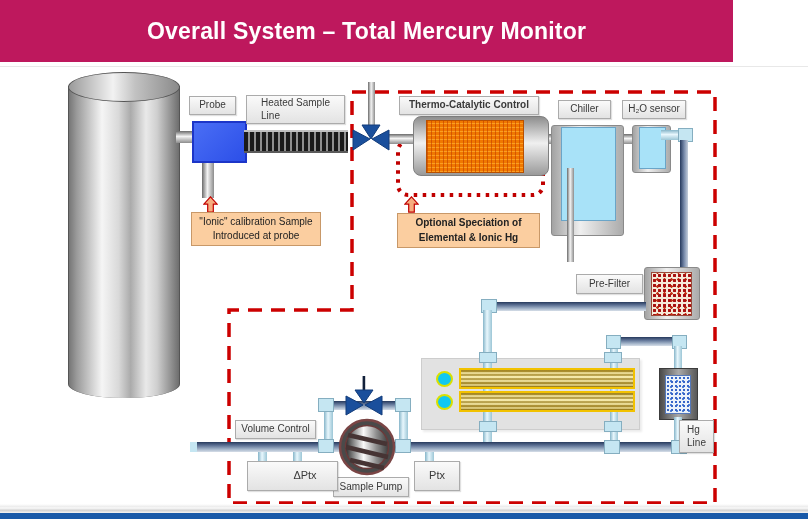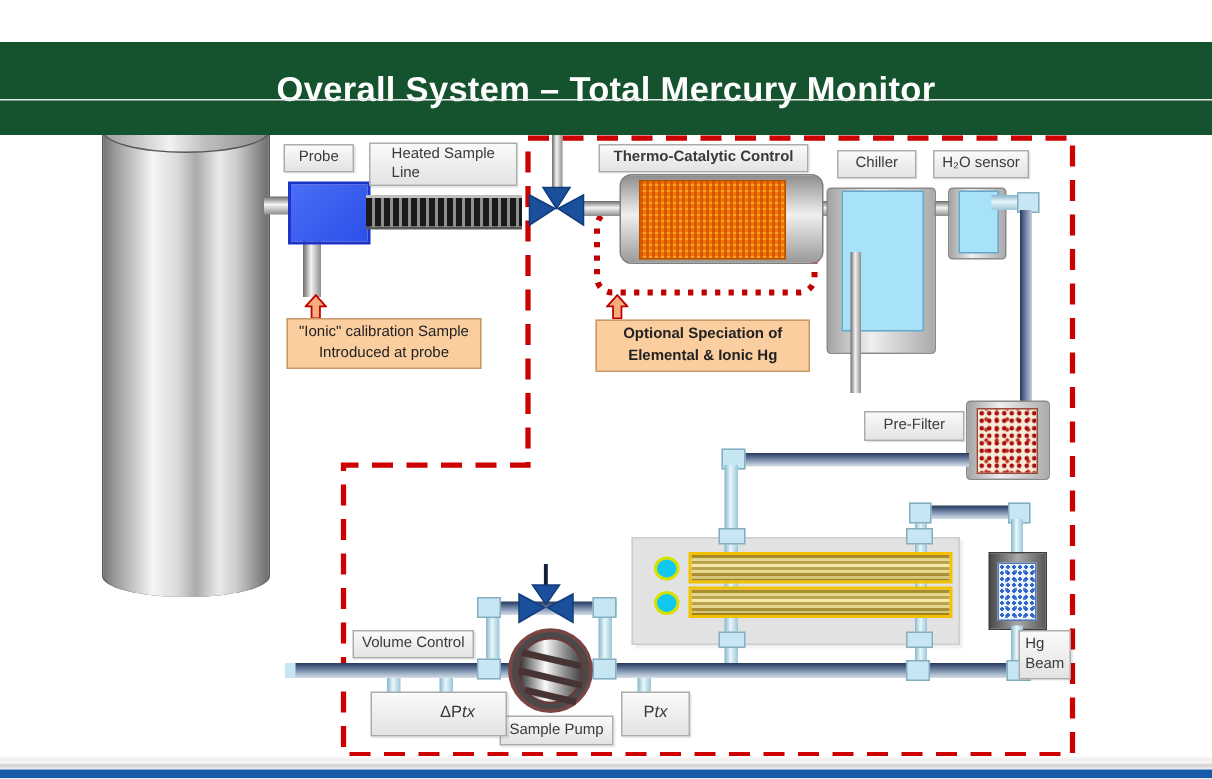--- a/index.html
+++ b/index.html
@@ -1,21 +1,21 @@
 <!DOCTYPE html>
 <html><head>
 <meta charset="utf-8">
 <style>
   html,body{margin:0;padding:0;background:#fff;}
   .stage{position:relative;width:808px;height:519px;background:#ffffff;overflow:hidden;
          font-family:"Liberation Sans","DejaVu Sans",sans-serif;}
   .abs{position:absolute;}
 
   
-  .hdr{left:0;top:0;width:808px;height:62px;background:#14532d;display:flex;align-items:center;justify-content:center;margin-top:28px;}
+  .hdr{left:0;top:0;width:733px;height:62px;background:#be185d;display:flex;align-items:center;justify-content:center;}
   .hdr-title{color:#ffffff;font-size:23px;font-weight:bold;letter-spacing:.2px;}
   .hdr-line{left:0;top:66px;width:808px;height:1px;background:#e8e8e8;}
   .ftr-stripes{left:0;top:504px;width:808px;height:9px;
     background:linear-gradient(180deg,#ffffff 0%,#ececec 30%,#fafafa 45%,#d2d2d2 70%,#f4f4f4 100%);}
   .ftr{left:0;top:513px;width:808px;height:6px;background:#1859A8;}
 
   
   .lbl{background:linear-gradient(180deg,#fafafa,#e3e3e3);border:1px solid #ababab;
        color:#3a3a3a;font-size:10px;line-height:1.25;text-align:left;
        display:flex;align-items:center;justify-content:center;white-space:pre-line;
@@ -59,21 +59,21 @@
     background-size:5px 5px,7px 7px;background-position:0 0,2px 3px;}
   .hgtrap-shell{background:linear-gradient(90deg,#4a4a4a,#a8a8a8 50%,#585858);border:1px solid #3c3c3c;}
   .hgtrap-core{background-color:#eaf2fa;border:1px solid #5578b8;
     background-image:radial-gradient(#3565c8 1.1px,transparent 1.4px),radial-gradient(#5585d8 1px,transparent 1.3px);
     background-size:4px 4px,6px 6px;background-position:0 0,2px 2px;}
   .uv-box{background:#e2e2e2;border:1px solid #cdcdcd;box-shadow:2px 2px 2px rgba(0,0,0,.08);}
   .uv-tube{border:2px solid #f2c200;
     background:repeating-linear-gradient(180deg,rgba(140,110,20,.45) 0 2px,rgba(255,246,195,.45) 2px 4px),
                linear-gradient(180deg,#b5992f,#efe29a 40%,#a98c22);}
   .uv-lamp{background:#10c8f0;border:2px solid #d8e000;border-radius:50%;}
-  .sub{font-style:italic;}
+  .sub{}
 </style>
 </head>
 <body>
 
 <div class="stage">
 
   <svg class="abs" style="left:0;top:0;" width="808" height="519" viewBox="0 0 808 519">
     <path d="M352 92 H715 V503 H229 V310 H352 Z" fill="none" stroke="#CC0000" stroke-width="3.5" stroke-dasharray="14 9"></path>
     <rect x="398" y="141" width="145" height="54" rx="10" fill="none" stroke="#C00000" stroke-width="4" stroke-dasharray="3.5 5.5"></rect>
   </svg>
@@ -180,21 +180,21 @@
   </svg>
 
   <div class="abs lbl" style="left:189px;top:96px;width:45px;height:17px;">Probe</div>
   <div class="abs lbl" style="left:246px;top:95px;width:97px;height:27px;">Heated Sample
 Line</div>
   <div class="abs lbl bold" style="left:399px;top:96px;width:138px;height:17px;">Thermo-Catalytic Control</div>
   <div class="abs lbl" style="left:558px;top:100px;width:51px;height:17px;">Chiller</div>
   <div class="abs lbl" style="left:622px;top:100px;width:62px;height:17px;">H₂O sensor</div>
   <div class="abs lbl" style="left:576px;top:274px;width:65px;height:18px;">Pre-Filter</div>
   <div class="abs lbl" style="left:679px;top:420px;width:33px;height:31px;">Hg
-Beam</div>
+Line</div>
   <div class="abs lbl" style="left:235px;top:420px;width:79px;height:17px;">Volume Control</div>
   <div class="abs lbl" style="left:333px;top:477px;width:74px;height:18px;">Sample Pump</div>
   <div class="abs lbl" style="left:247px;top:461px;width:64px;height:28px;font-size:11px;padding-left:25px;">
     <span>ΔP</span><span class="sub">tx</span>
   </div>
   <div class="abs lbl" style="left:414px;top:461px;width:44px;height:28px;font-size:11px;">
     <span>P</span><span class="sub">tx</span>
   </div>
 
   <div class="abs note" style="left:191px;top:212px;width:128px;height:32px;">"Ionic" calibration Sample

